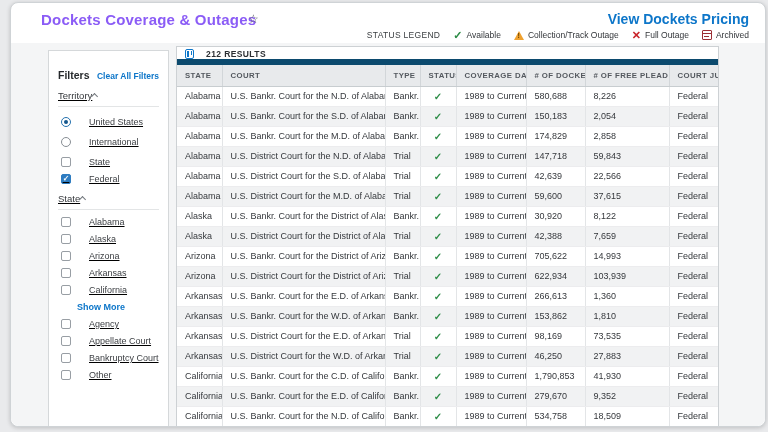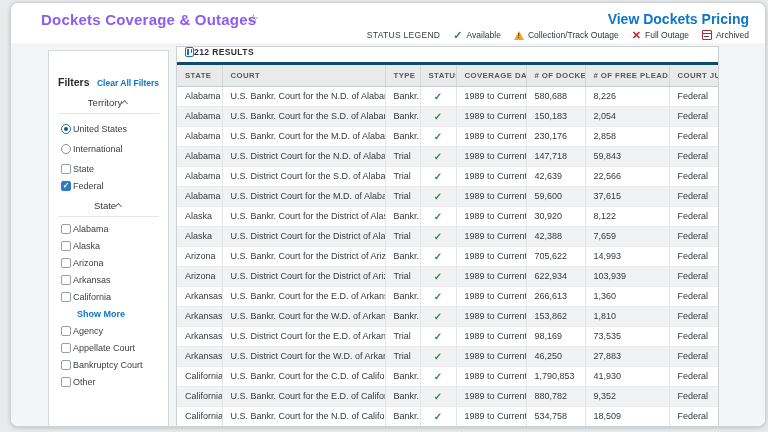--- a/index.html
+++ b/index.html
@@ -24,48 +24,48 @@
              border-bottom:9.5px solid #efa12f; position:relative; display:inline-block; }
   .ic-warn::after { content:"!"; position:absolute; left:-1.5px; top:1.5px; font-size:7px; font-weight:bold; color:#6b4400; }
   .ic-archive { width:10px; height:10px; border:1.5px solid #9c2f35; border-radius:1px; position:relative; display:inline-block; }
   .ic-archive::before { content:""; position:absolute; left:0; right:0; top:1.5px; border-top:1.5px solid #9c2f35; }
   .ic-archive::after { content:""; position:absolute; left:1.5px; right:1.5px; top:5px; border-top:1.5px solid #9c2f35; }
 
   .content-bg { position:absolute; left:0; right:0; top:40px; bottom:0; background:#f4f5f6; border-radius:0 0 8px 8px; }
 
   
   .filters-panel { position:absolute; left:37px; top:47px; width:121px; bottom:0;
-                   background:#fff; border:1px solid #d5d8da; border-bottom:none; overflow:hidden; padding:7px 9px; }
+                   background:#fff; border:1px solid #d5d8da; border-bottom:none; overflow:hidden; padding:0 9px; }
   .filters-head { display:flex; justify-content:space-between; align-items:baseline; margin-bottom:2px; }
   .filters-title { font-size:10.5px; font-weight:bold; color:#26292c; }
   .clear-link { font-size:8.5px; font-weight:bold; color:#0d76c9; cursor:pointer;margin-top:20px; }
-  .f-sec-head { display:flex; justify-content:center; align-items:center; margin-top:9px;
-                padding-bottom:5px; border-bottom:1px solid #e3e5e6; cursor:pointer; }
+  .f-sec-head { display:flex; justify-content:flex-start; align-items:center; margin-top:9px;
+                padding-bottom:5px; border-bottom:1px solid #e3e5e6; cursor:pointer;text-decoration:underline; }
   .f-sec-title { font-size:9.5px; color:#33363a; }
   .chev { width:5px; height:5px; border-top:1.5px solid #70767b; border-right:1.5px solid #70767b;
           transform:rotate(-45deg); margin-right:2px; margin-top:2px; }
-  .f-opt { display:flex; align-items:center; gap:2px; cursor:pointer; }
+  .f-opt { display:flex; align-items:center; gap:18px; cursor:pointer;text-decoration:underline; }
   .f-opt.radio-row { margin:10px 0 10px 3px; }
   .f-opt.cb-row { margin:7px 0 7px 3px; }
   .f-opt-label { font-size:9px; color:#3b3e42; }
   .rd { width:10px; height:10px; border:1px solid #888e94; border-radius:50%; background:#fff; flex:0 0 auto;
         display:flex; align-items:center; justify-content:center; }
   .rd.selected { border:1.5px solid #2471ae; }
   .rd.selected::after { content:""; width:4.5px; height:4.5px; border-radius:50%; background:#15578c; }
   .cb { width:10px; height:10px; border:1px solid #989ea4; border-radius:2px; background:#fff; flex:0 0 auto;
         display:flex; align-items:center; justify-content:center; }
   .cb.checked { background:#2e7cc1; border-color:#2e7cc1; }
   .cb.checked::after { content:"✓"; color:#fff; font-size:8px; font-weight:bold; line-height:8px; }
   .show-more { font-size:9px; font-weight:bold; color:#0d76c9; margin:2px 0 4px 19px; cursor:pointer; }
 
   
   .results-panel { position:absolute; left:165px; top:43px; width:543px; bottom:0;
                    background:#fff; border:1px solid #cdd1d4; border-bottom:none; overflow:hidden; }
-  .results-bar { height:18px; display:flex; align-items:flex-start; gap:0; padding-left:8px;
-                 border-bottom:3px solid #0c4a6e; }
+  .results-bar { height:18px; display:flex; align-items:flex-end; gap:12px; padding-left:8px;
+                 border-bottom:6px solid #0c4a6e; }
   .results-icon { width:9px; height:10px; border:1.5px solid #0d76c9; border-radius:2px; position:relative; }
   .results-icon::before { content:""; position:absolute; left:1px; top:1px; bottom:1px; width:1.5px; background:#0d76c9; }
   .results-icon::after { content:""; position:absolute; right:1px; top:1px; bottom:3px; width:1.5px; background:#0d76c9; }
   .results-count { font-size:8.5px; font-weight:bold; color:#2c2f33; letter-spacing:.4px; }
 
   table { border-collapse:collapse; table-layout:fixed; width:542px; }
   th { height:21px; background:#e8eaec; font-size:7.8px; font-weight:bold; color:#54595f; letter-spacing:.4px;
        text-align:left; padding:0 0 0 8px; border-right:1px solid #d2d6d9; border-bottom:1px solid #c8cdd0;
        white-space:nowrap; overflow:hidden; cursor:pointer; }
   th:last-child { border-right:none; }
@@ -228,21 +228,21 @@
             <td>150,183</td>
             <td>2,054</td>
             <td>Federal</td>
           </tr>
           <tr>
             <td>Alabama</td>
             <td>U.S. Bankr. Court for the M.D. of Alabama</td>
             <td>Bankr.</td>
             <td class="td-status"><span class="cell-check">✓</span></td>
             <td>1989 to Current</td>
-            <td>230,176</td>
+            <td>174,829</td>
             <td>2,858</td>
             <td>Federal</td>
           </tr>
           <tr>
             <td>Alabama</td>
             <td>U.S. District Court for the N.D. of Alabama</td>
             <td>Trial</td>
             <td class="td-status"><span class="cell-check">✓</span></td>
             <td>1989 to Current</td>
             <td>147,718</td>
@@ -358,21 +358,21 @@
             <td>1,790,853</td>
             <td>41,930</td>
             <td>Federal</td>
           </tr>
           <tr>
             <td>California</td>
             <td>U.S. Bankr. Court for the E.D. of California</td>
             <td>Bankr.</td>
             <td class="td-status"><span class="cell-check">✓</span></td>
             <td>1989 to Current</td>
-            <td>880,782</td>
+            <td>279,670</td>
             <td>9,352</td>
             <td>Federal</td>
           </tr>
           <tr>
             <td>California</td>
             <td>U.S. Bankr. Court for the N.D. of California</td>
             <td>Bankr.</td>
             <td class="td-status"><span class="cell-check">✓</span></td>
             <td>1989 to Current</td>
             <td>534,758</td>

